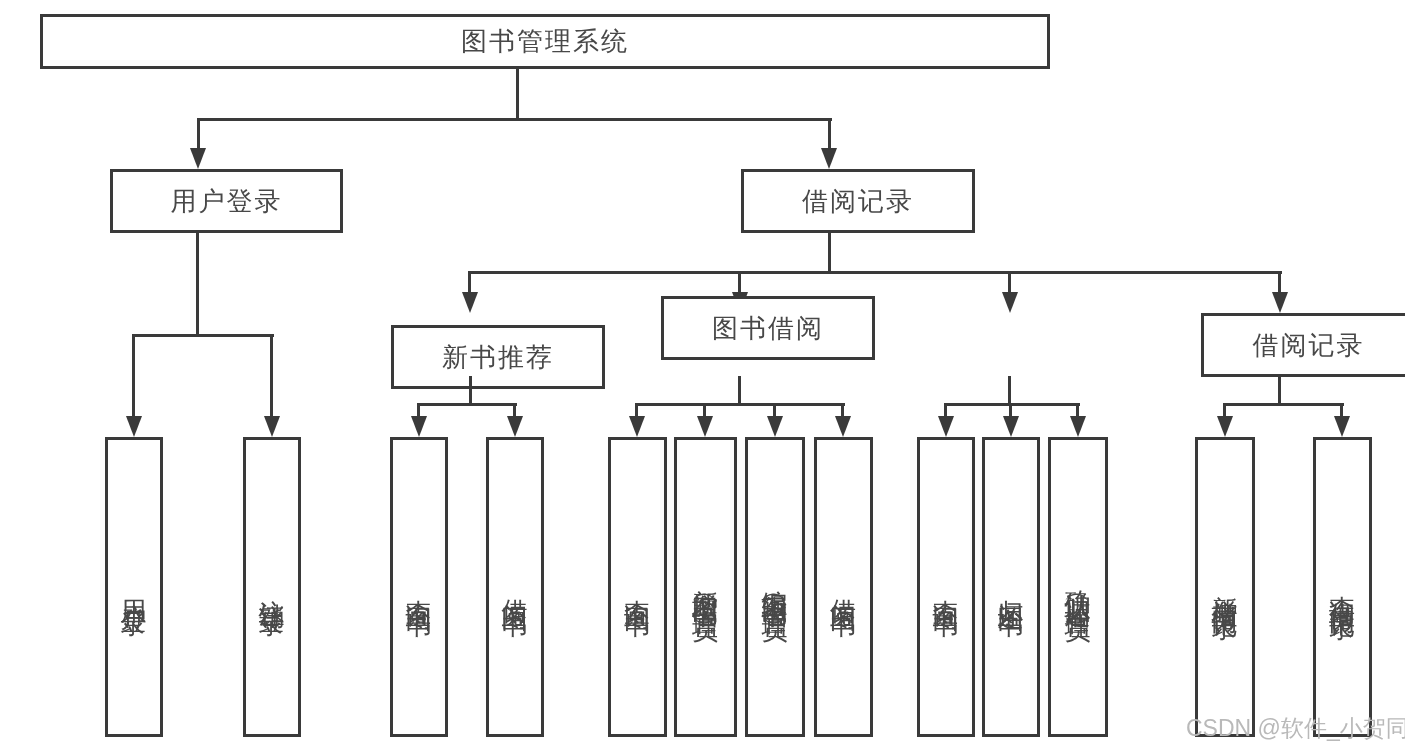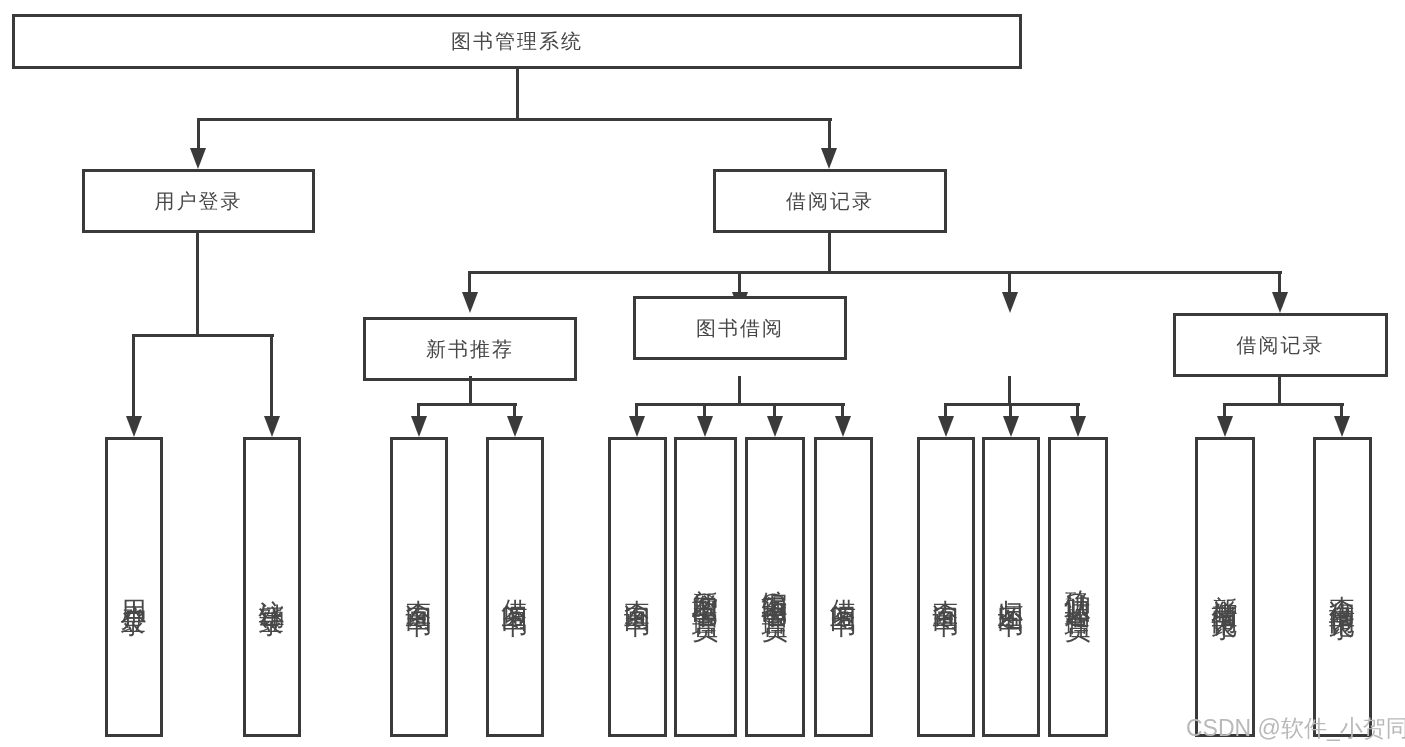--- a/index.html
+++ b/index.html
@@ -21,23 +21,24 @@
   .box {
     position: absolute;
     border: 3px solid var(--line);
     background: #fff;
     display: flex;
     align-items: center;
     justify-content: center;
     color: var(--text);
   }
   .hbox {
-    font-size: 20px;
+    font-size: 26px;
     letter-spacing: 2px;
     white-space: nowrap;
+    margin-left: 28px;
   }
   .vbox {
     writing-mode: vertical-rl;
     text-orientation: mixed;
     font-size: 26px;
     letter-spacing: 4px;
     line-height: 1;
   }
   .vl { position: absolute; width: 3px; background: var(--line); }
   .hl { position: absolute; height: 3px; background: var(--line); }
@@ -85,21 +86,21 @@
   <div class="hl" style="left:468px;top:271px;width:814px"></div>
   <div class="vl" style="left:468px;top:271px;height:24px"></div>
   <div class="arr" style="left:462px;top:292px"></div>
   <div class="vl" style="left:738px;top:271px;height:24px"></div>
   <div class="arr" style="left:732px;top:292px"></div>
   <div class="vl" style="left:1008px;top:271px;height:24px"></div>
   <div class="arr" style="left:1002px;top:292px"></div>
   <div class="vl" style="left:1278px;top:271px;height:24px"></div>
   <div class="arr" style="left:1272px;top:292px"></div>
 
-  <div class="box hbox" style="left:363px;top:317px;width:214px;height:64px">新书推荐</div>
+  <div class="box hbox" style="left:363px;top:325px;width:214px;height:64px">新书推荐</div>
   <div class="box hbox" style="left:633px;top:296px;width:214px;height:64px">图书借阅</div>
   <div class="box hbox" style="left:1173px;top:313px;width:215px;height:64px">借阅记录</div>
 
   <div class="vl" style="left:469px;top:376px;height:30px"></div>
   <div class="hl" style="left:417px;top:403px;width:100px"></div>
   <div class="vl" style="left:417px;top:403px;height:18px"></div>
   <div class="arr" style="left:411px;top:416px"></div>
   <div class="vl" style="left:513px;top:403px;height:18px"></div>
   <div class="arr" style="left:507px;top:416px"></div>
 

